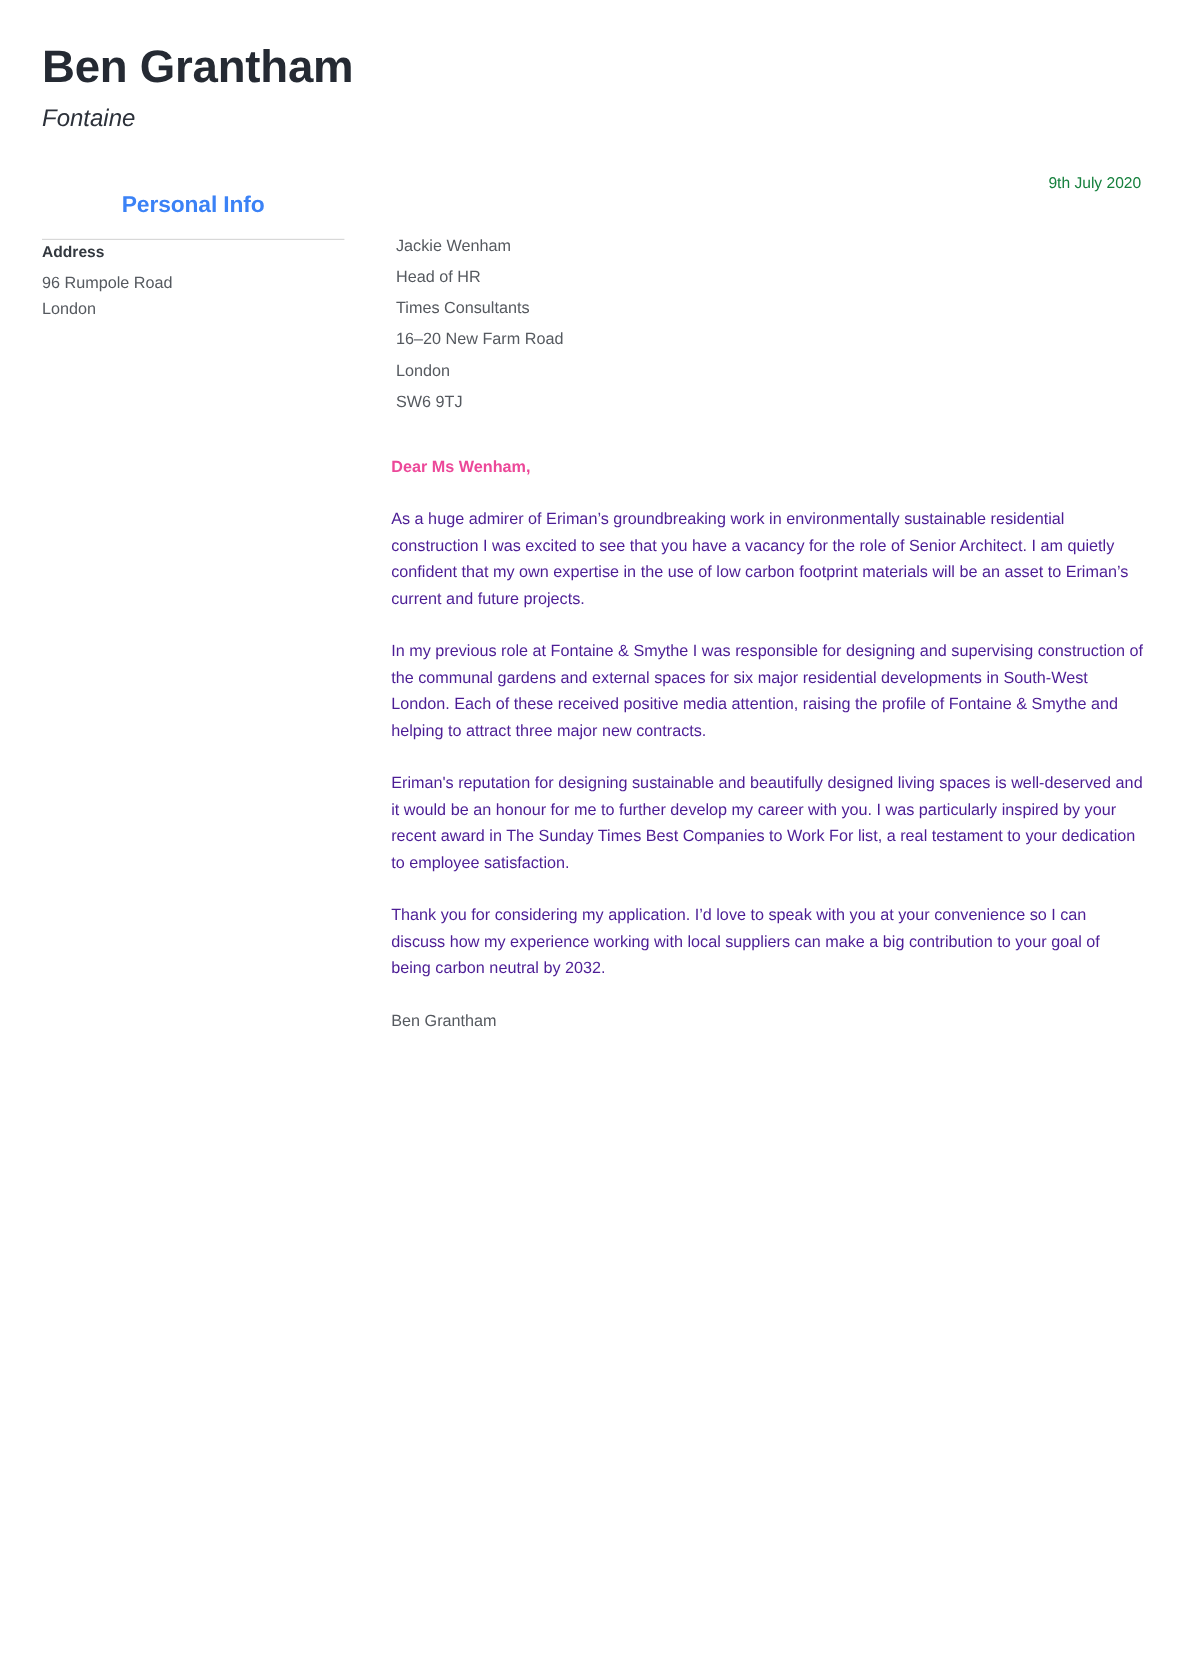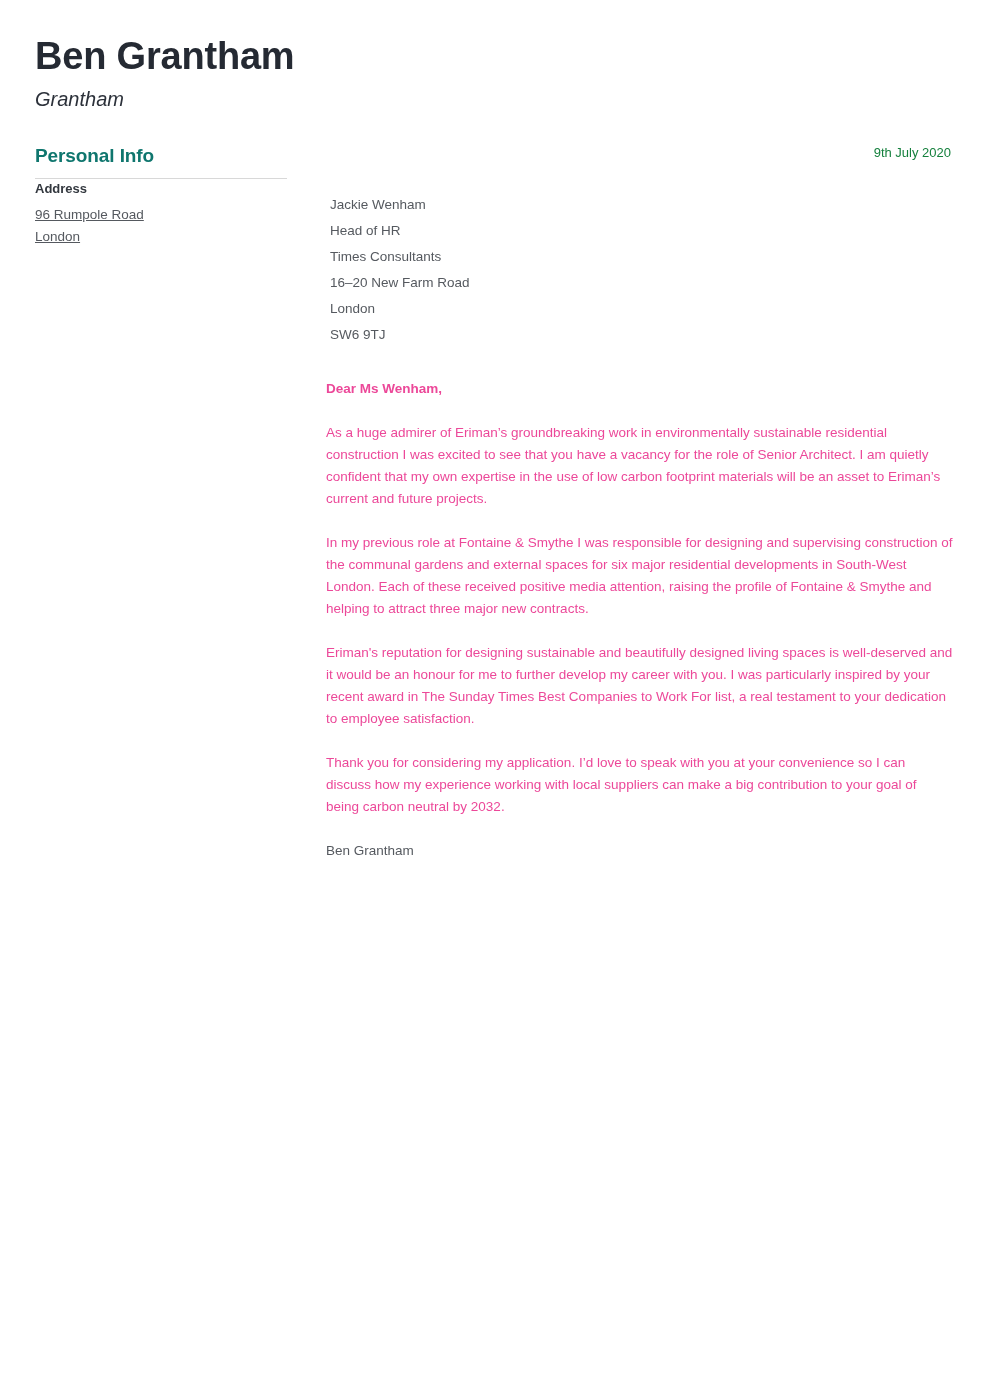--- a/index.html
+++ b/index.html
@@ -65,24 +65,25 @@
     flex: 1 1 auto;
     padding-left: 19px;
     box-sizing: border-box;
     position: relative;
   }
 
   
   .section-heading {
     font-size: 19px;
     font-weight: bold;
-    color: #0f766e;
-    margin: 0;
+    color: #3b82f6;
+    margin: 16px;
     line-height: 1.2;
     letter-spacing: -0.1px;
+    text-align: center;
   }
   .section-rule {
     border: 0;
     border-top: 1px solid #d8d8d8;
     margin: 11px 0 0 0;
     width: 252px;
     height: 0;
   }
 
   .info-block {
@@ -93,21 +94,20 @@
     color: #33383f;
     line-height: 1.55;
     margin: 0 0 4px 0;
   }
   .info-line {
     font-size: 13.5px;
     font-weight: normal;
     color: #55595f;
     line-height: 22px;
     margin: 0;
-    text-decoration: underline;
   }
 
   
   .letter-date {
     font-size: 13px;
     color: #15803d;
     text-align: right;
     line-height: 1.3;
     margin: 0;
     padding-right: 2px;
@@ -126,21 +126,21 @@
   .salutation {
     font-size: 13.5px;
     color: #ec4899;
     line-height: 22px;
     margin: 32px 0 0 0;
     font-weight: bold;
   }
 
   .body-paragraph {
     font-size: 13.5px;
-    color: #ec4899;
+    color: #4c1d95;
     line-height: 22px;
     margin: 22px 0 0 0;
     text-align: left;
     max-width: 650px;
   }
 
   .closing {
     font-size: 13.5px;
     color: #55595f;
     line-height: 22px;
@@ -153,21 +153,21 @@
     margin: 22px 0 0 0;
   }
 </style>
 </head>
 <body>
 
 <div class="page">
 
   <div class="letter-header">
     <h1 class="candidate-name">Ben Grantham</h1>
-    <div class="candidate-title">Grantham</div>
+    <div class="candidate-title">Fontaine</div>
   </div>
 
   <div class="columns">
 
     <div class="left-col">
       <h2 class="section-heading">Personal Info</h2>
       <hr class="section-rule">
 
       <div class="info-block">
         <div class="info-label">Address</div>

